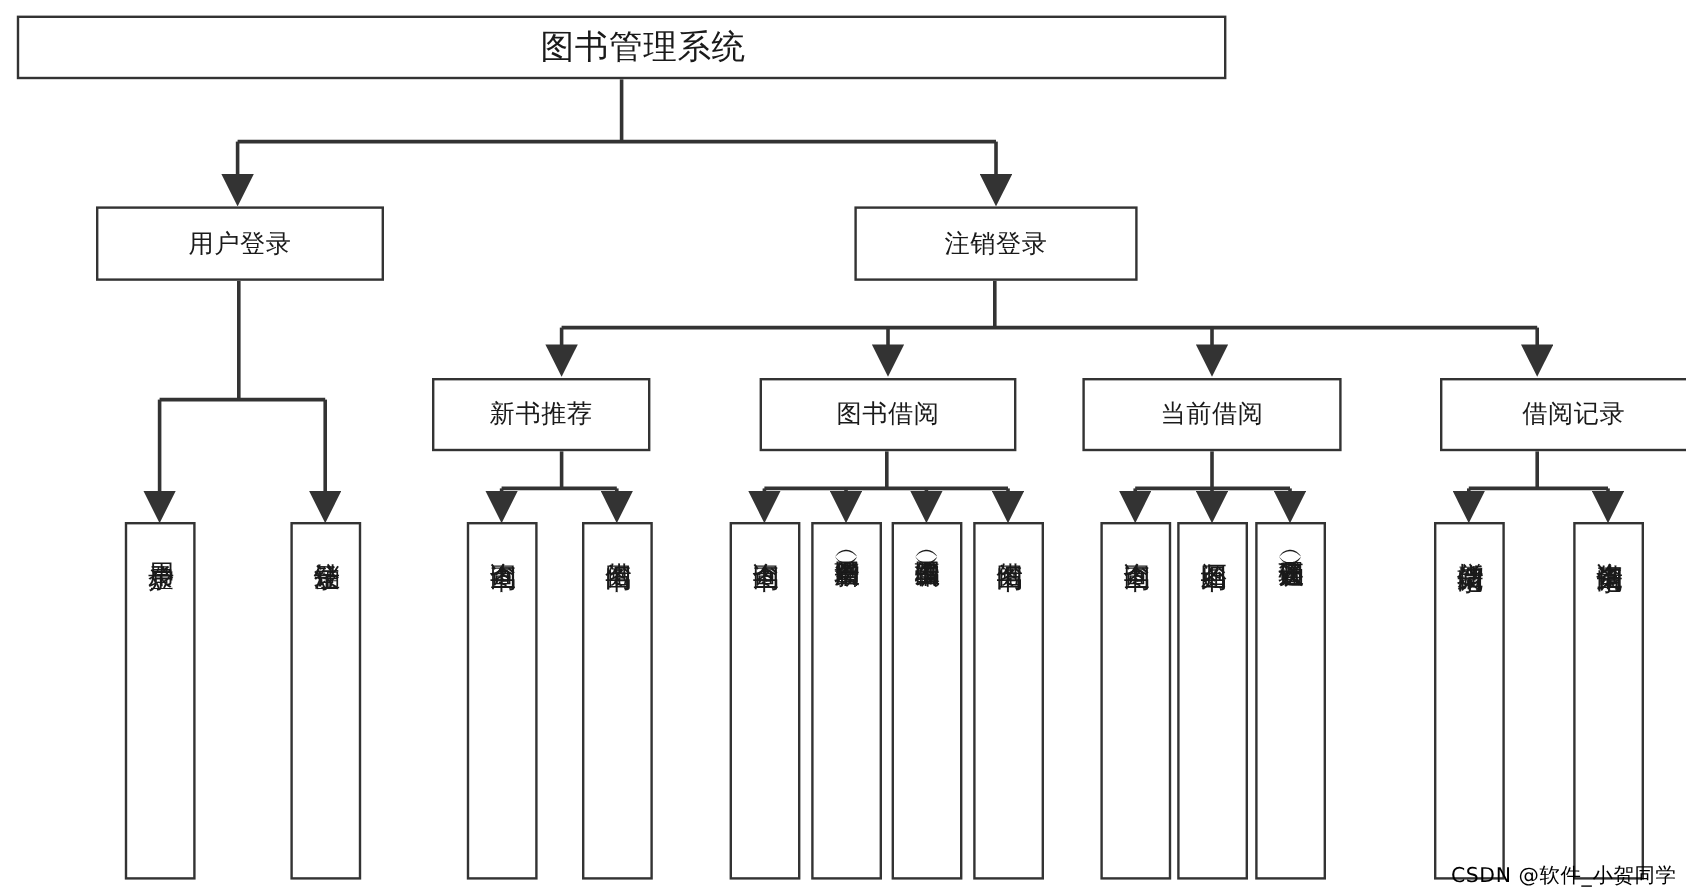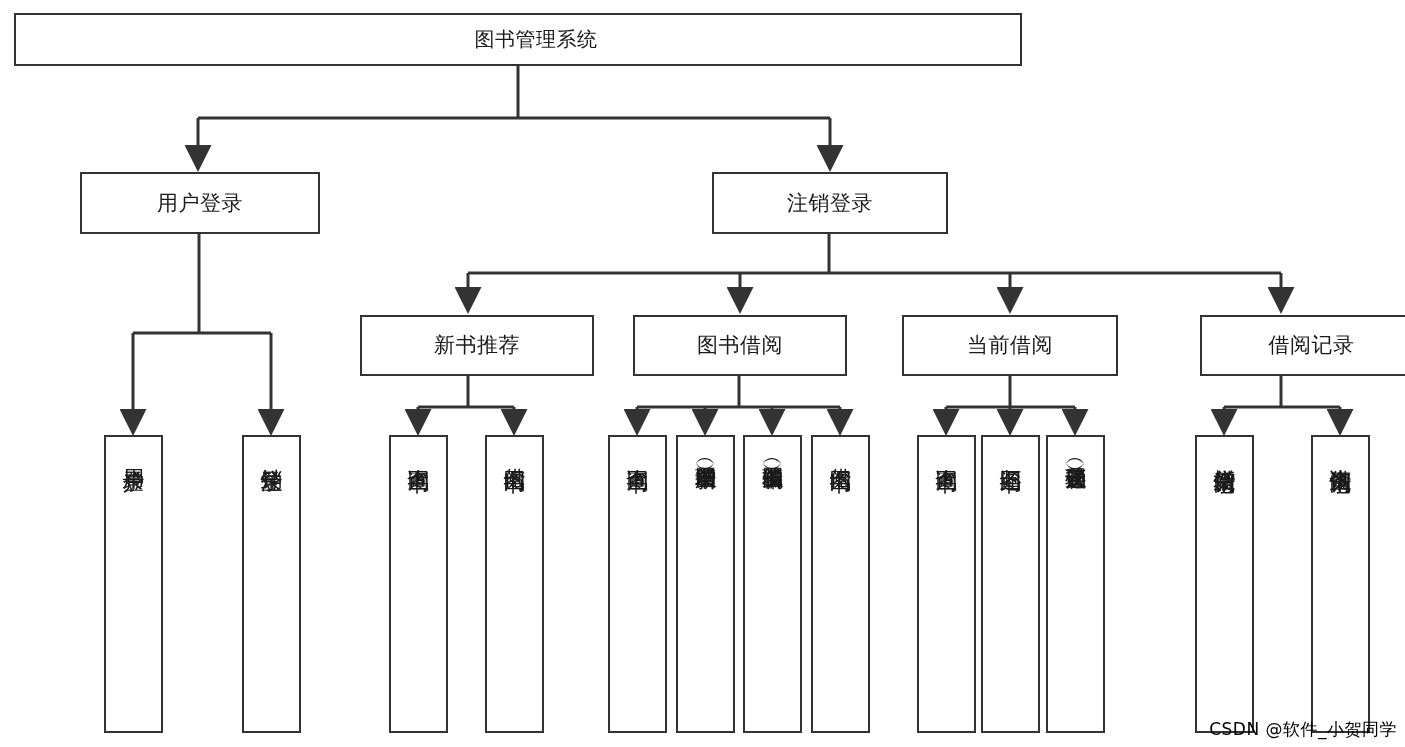--- a/index.html
+++ b/index.html
@@ -39,21 +39,21 @@
     z-index: 2;
   }
   .node .label {
     font-size: 21px;
     line-height: 1.15;
     letter-spacing: 0.5px;
     white-space: nowrap;
   }
   
   .node.root { }
-  .node.root .label { font-size: 20px; margin-left: 36px; }
+  .node.root .label { font-size: 28px; margin-left: 36px; }
 
   
   .node.leaf {
     align-items: flex-start;
     justify-content: center;
     padding-top: 14px;
   }
   .node.leaf .label {
     writing-mode: vertical-rl;
     text-orientation: upright;
@@ -137,21 +137,21 @@
     <span class="label">图书管理系统</span>
   </div>
 
   <div class="node" style="left:80px; top:172px; width:240px; height:62px;">
     <span class="label">用户登录</span>
   </div>
   <div class="node" style="left:712px; top:172px; width:236px; height:62px;">
     <span class="label">注销登录</span>
   </div>
 
-  <div class="node" style="left:360px; top:315px; width:234px; height:61px;">
+  <div class="node" style="left:360px; top:315px; width:182px; height:61px;">
     <span class="label">新书推荐</span>
   </div>
   <div class="node" style="left:902px; top:315px; width:216px; height:61px;">
     <span class="label">当前借阅</span>
   </div>
   <div class="node" style="left:633px; top:315px; width:214px; height:61px;">
     <span class="label">图书借阅</span>
   </div>
   <div class="node" style="left:1200px; top:315px; width:223px; height:61px;">
     <span class="label">借阅记录</span>

